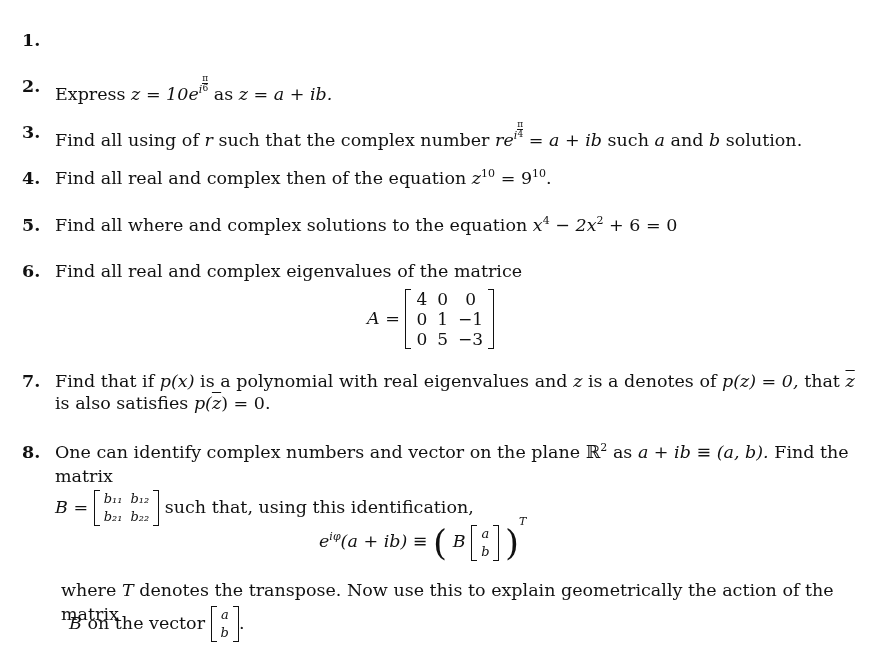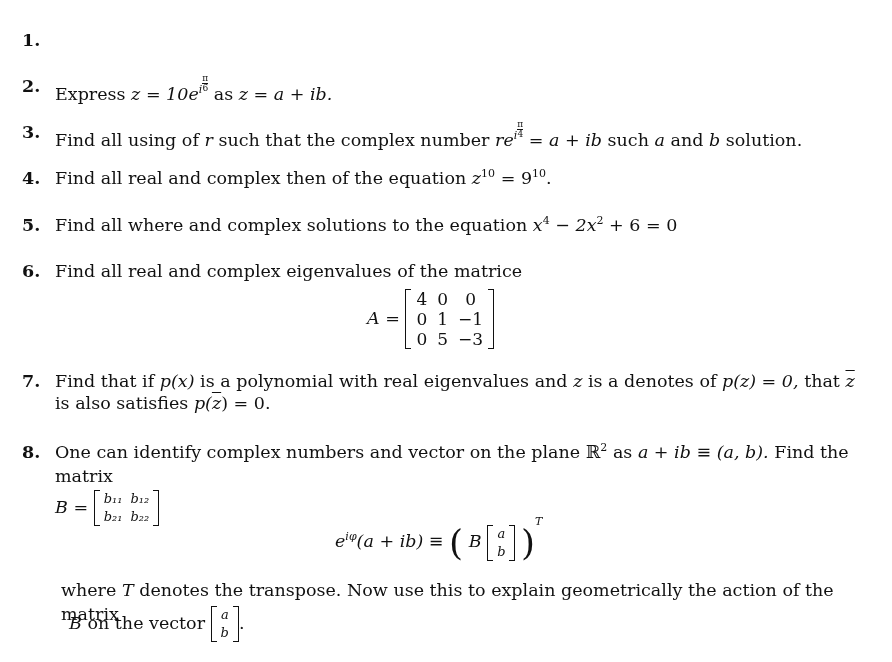--- a/index.html
+++ b/index.html
@@ -152,22 +152,23 @@
                 <td class="it">b₁₁</td>
                 <td class="it">b₁₂</td>
               </tr>
           <tr>
                 <td class="it">b₂₁</td>
                 <td class="it">b₂₂</td>
               </tr>
         </tbody>
           </table>
       </span>
-    </div>
-    <div style="position:absolute;left:280px;top:82px;">
+      <span>such that, using this identification,</span>
+    </div>
+    <div style="position:absolute;left:264px;top:82px;">
       <span class="it">e</span><sup class="it">iφ</sup><span class="it">(a + ib) ≡</span>
       <span class="bigparen">(</span>
       <span class="it">B</span>
       <span class="matrix small">
         <table>
           <tbody>
               <tr>
                 <td class="it">a</td>
               </tr>
           <tr>

